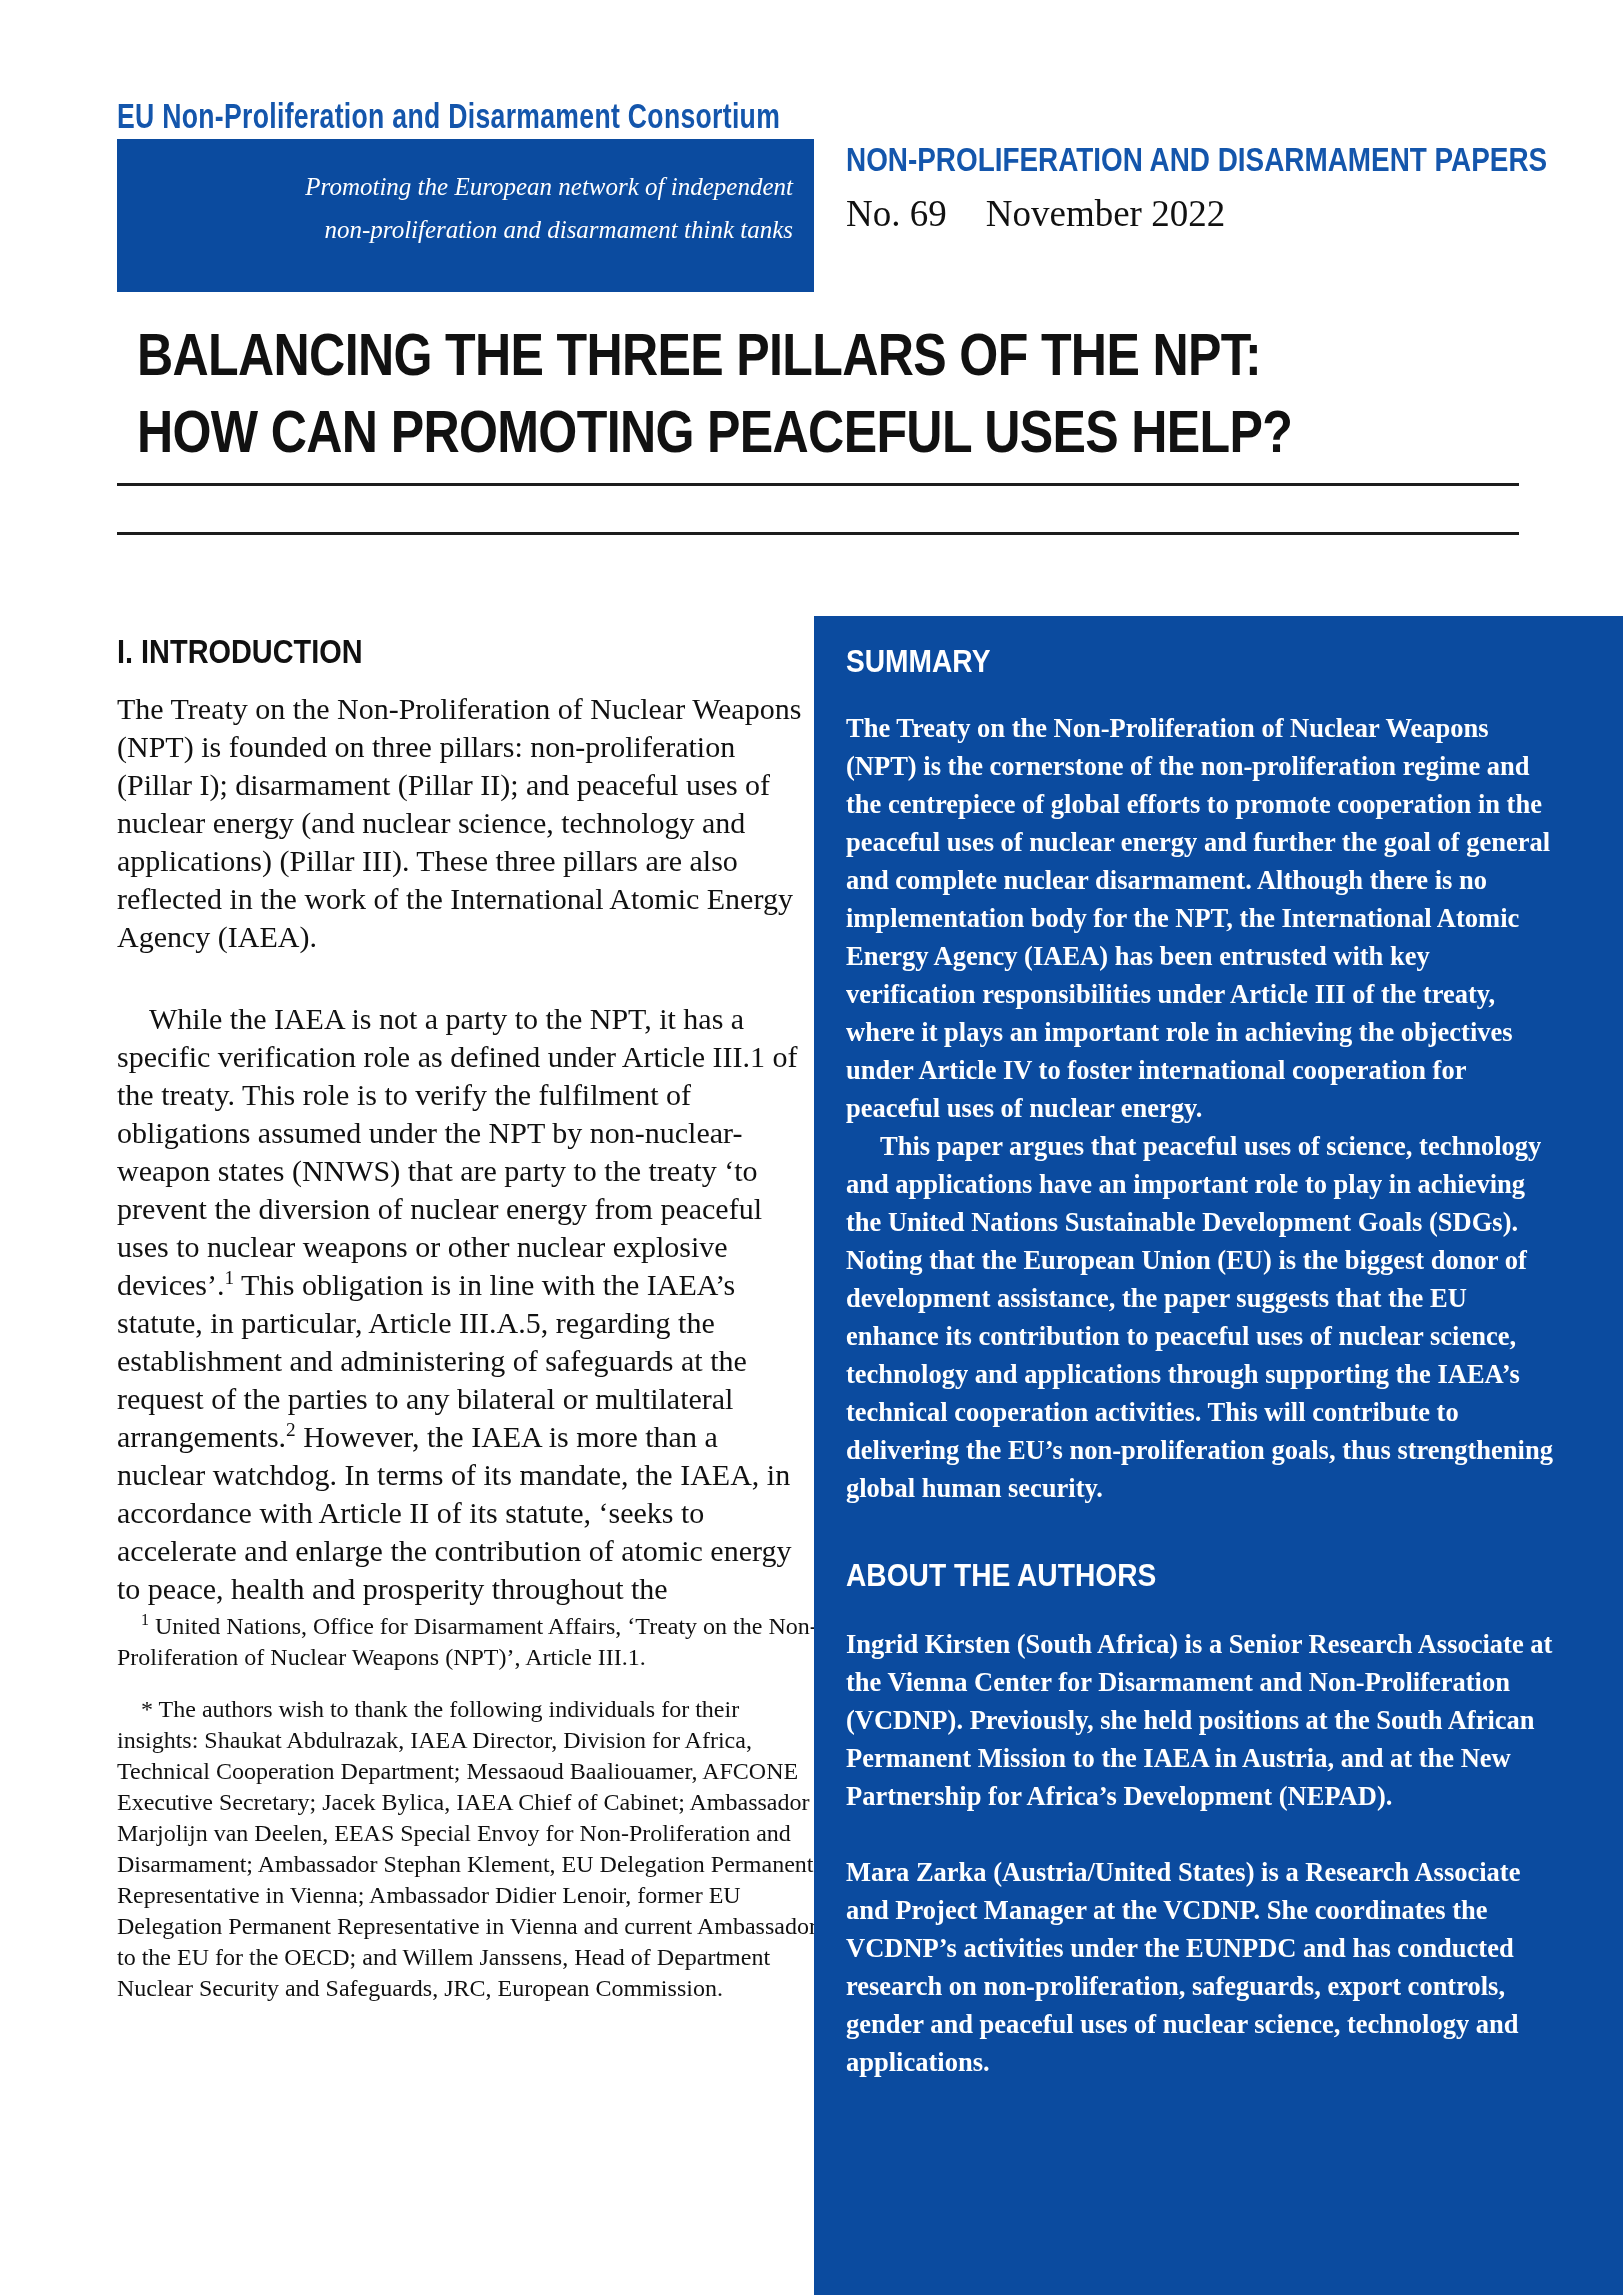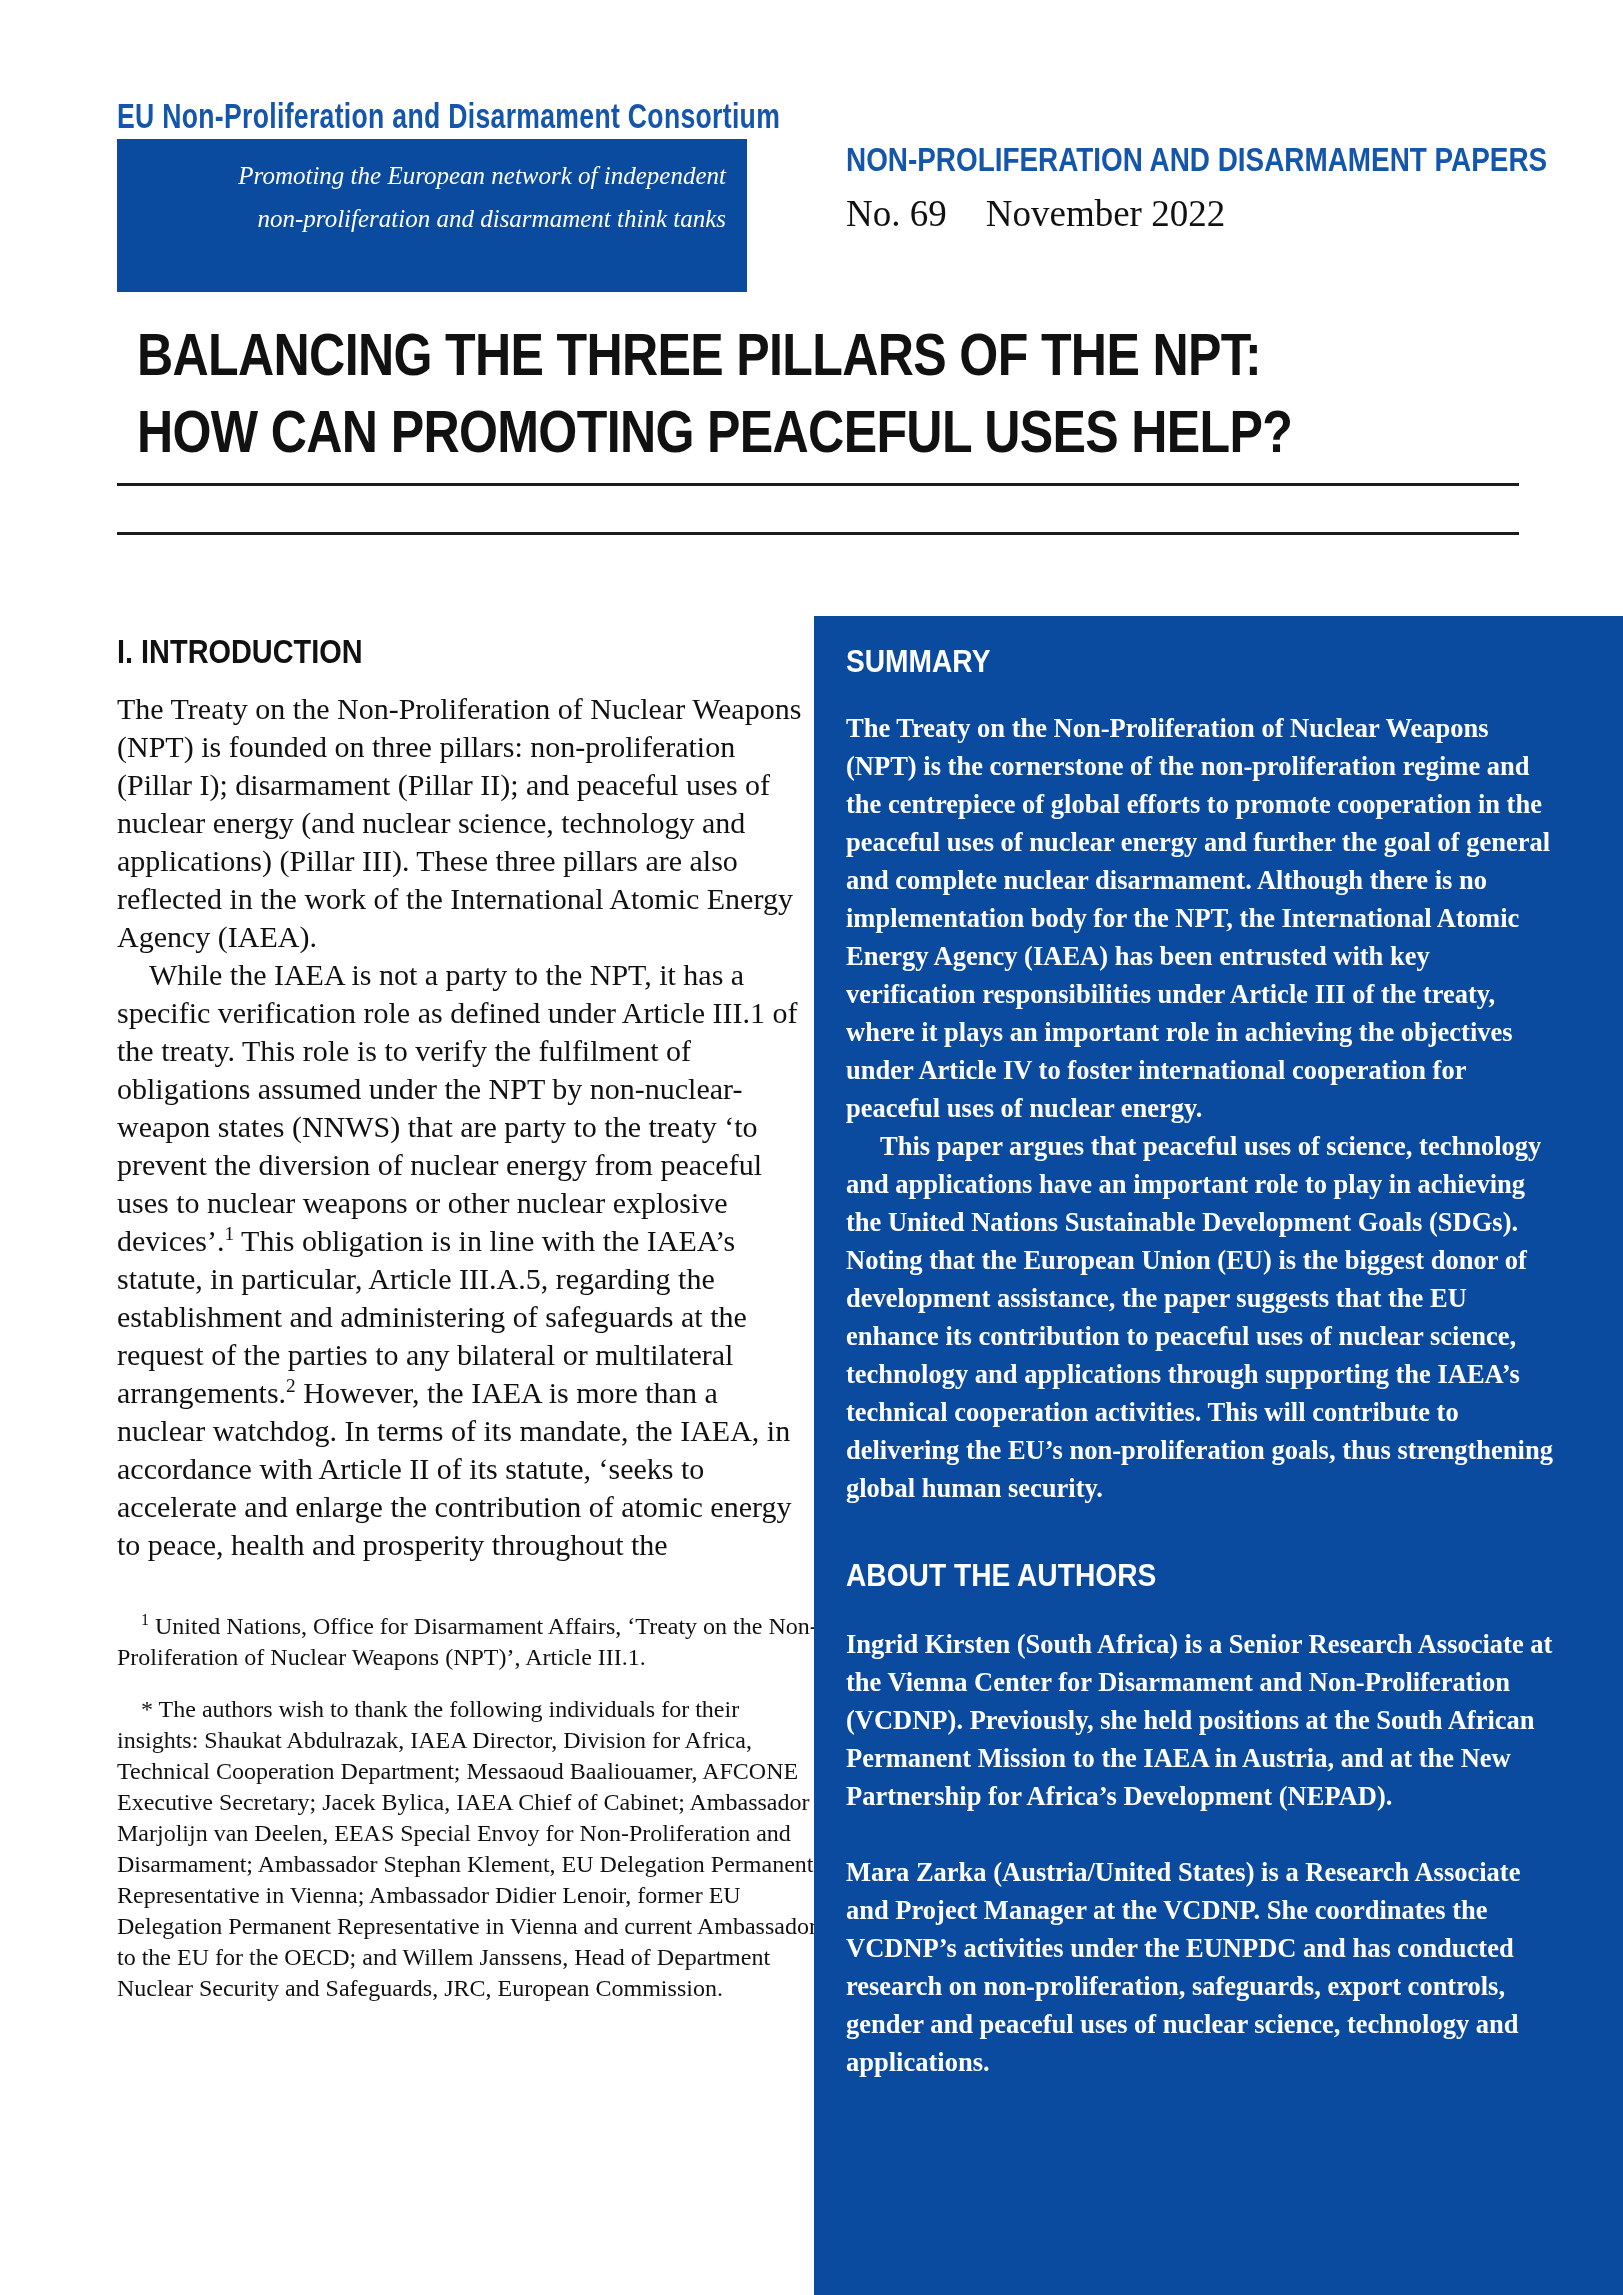--- a/index.html
+++ b/index.html
@@ -9,23 +9,23 @@
     font-family:"Liberation Serif", serif; color:#111111;
   }
   
   .brand {
     position:absolute; left:117px; top:96px;
     font-family:"Liberation Sans", sans-serif; font-weight:bold;
     font-size:35px; color:#1456ac; white-space:nowrap;
     transform:scaleX(0.76); transform-origin:left top; letter-spacing:0.4px;
   }
   .banner-box {
-    position:absolute; left:117px; top:139px; width:630px; height:153px;
+    position:absolute; left:117px; top:139px; width:697px; height:153px;
     background:#0b4b9f; box-sizing:border-box;
-    padding:15px 21px 0 0; text-align:right;
+    padding:26px 21px 0 0; text-align:right;
   }
   .banner-line {
     font-style:italic; font-size:25px; line-height:43px; color:#ffffff;
     margin:0;
   }
   .series { position:absolute; left:846px; top:140px; }
   .series-title {
     font-family:"Liberation Sans", sans-serif; font-weight:bold;
     font-size:34px; color:#1456ac; white-space:nowrap;
     transform:scaleX(0.82); transform-origin:left top; letter-spacing:0;
@@ -51,21 +51,21 @@
     position:absolute; left:117px; top:632px;
     font-family:"Liberation Sans", sans-serif; font-weight:bold;
     font-size:34px; color:#111111; white-space:nowrap;
     transform:scaleX(0.85); transform-origin:left top;
   }
   .body-col {
     position:absolute; left:117px; top:690px; width:693px;
     font-size:30px; line-height:38px;
   }
   .body-col p { margin:0; }
-  .body-col .para-indent { text-indent:32px; }
+  .body-col .para-indent { text-indent:32px;margin-top:44px; }
   .body-col sup { font-size:19.3px; line-height:0; vertical-align:super; }
   .footnotes {
     position:absolute; left:117px; top:1611px; width:708px;
     font-size:24px; line-height:31px; color:#111111;
   }
   .footnotes p { margin:0; text-indent:24px; }
   .footnotes sup { font-size:16px; line-height:0; vertical-align:super; }
   .fn-star { margin-top:21px !important; }
   
   .summary-box {

